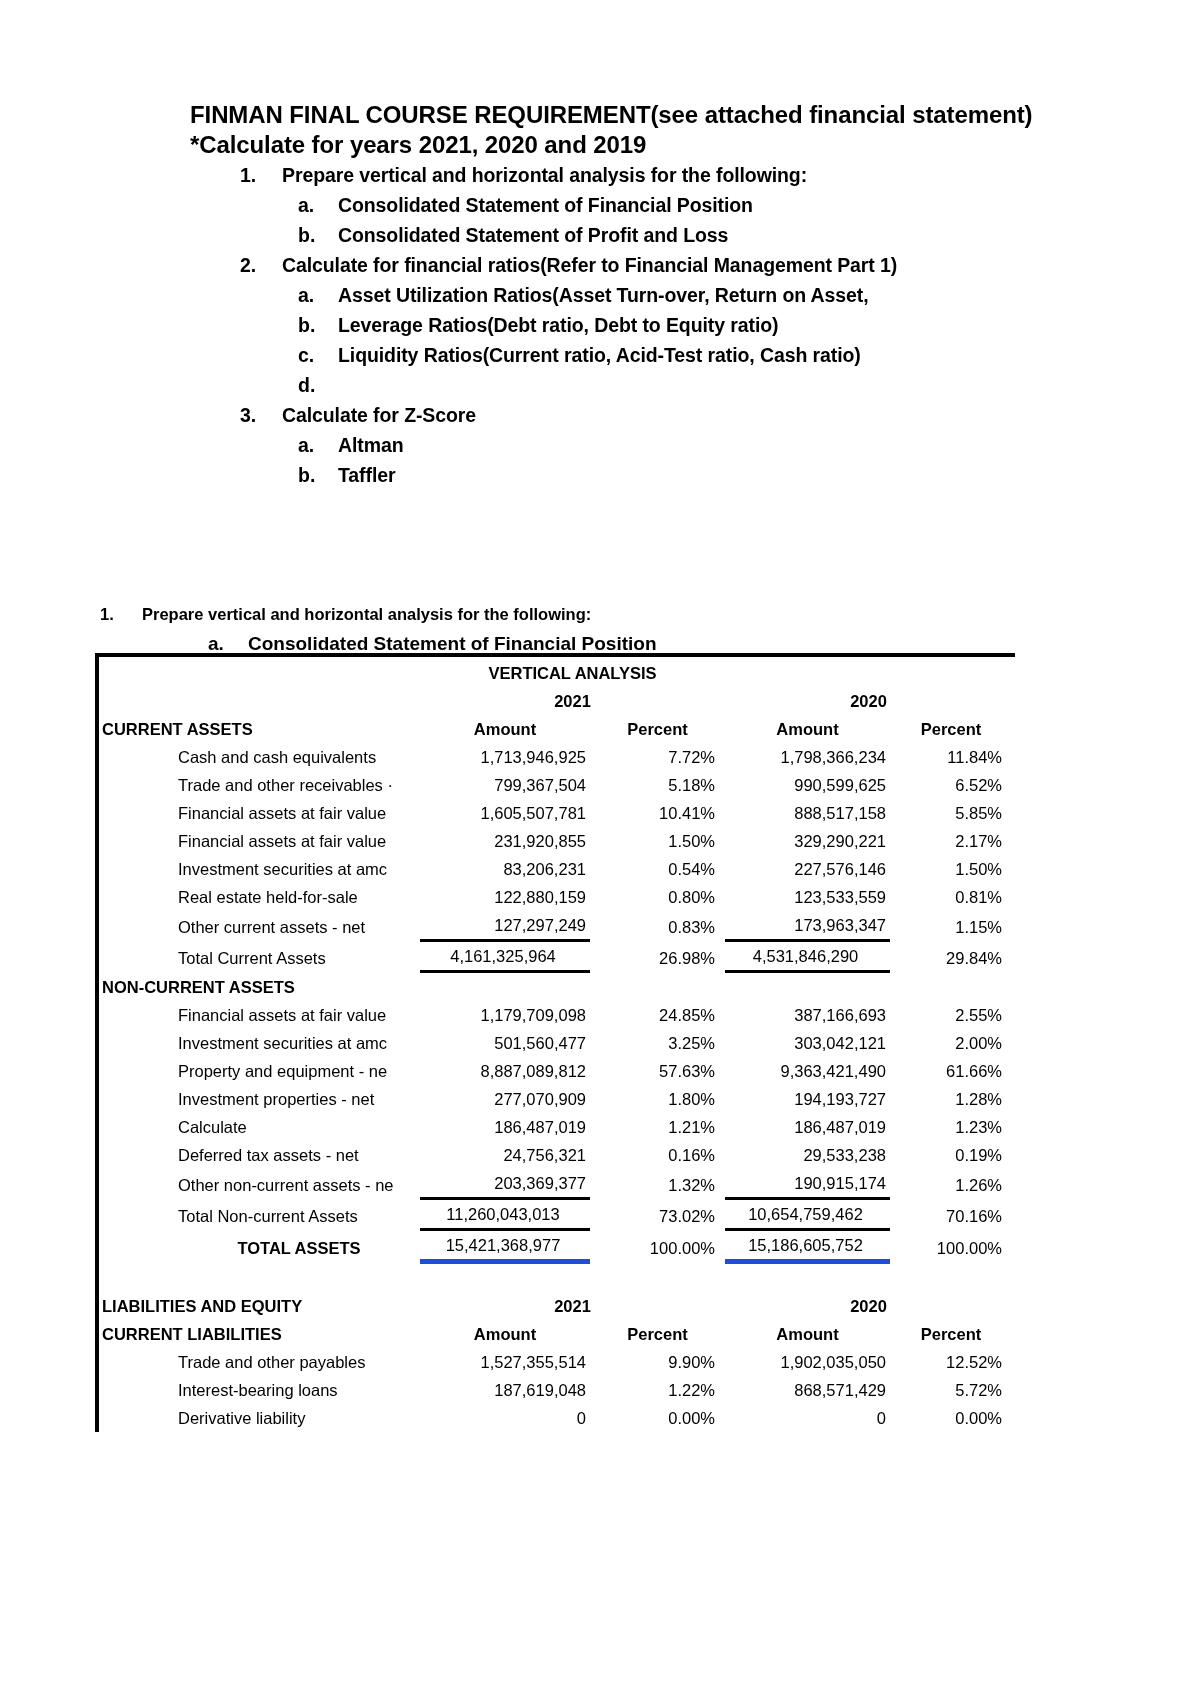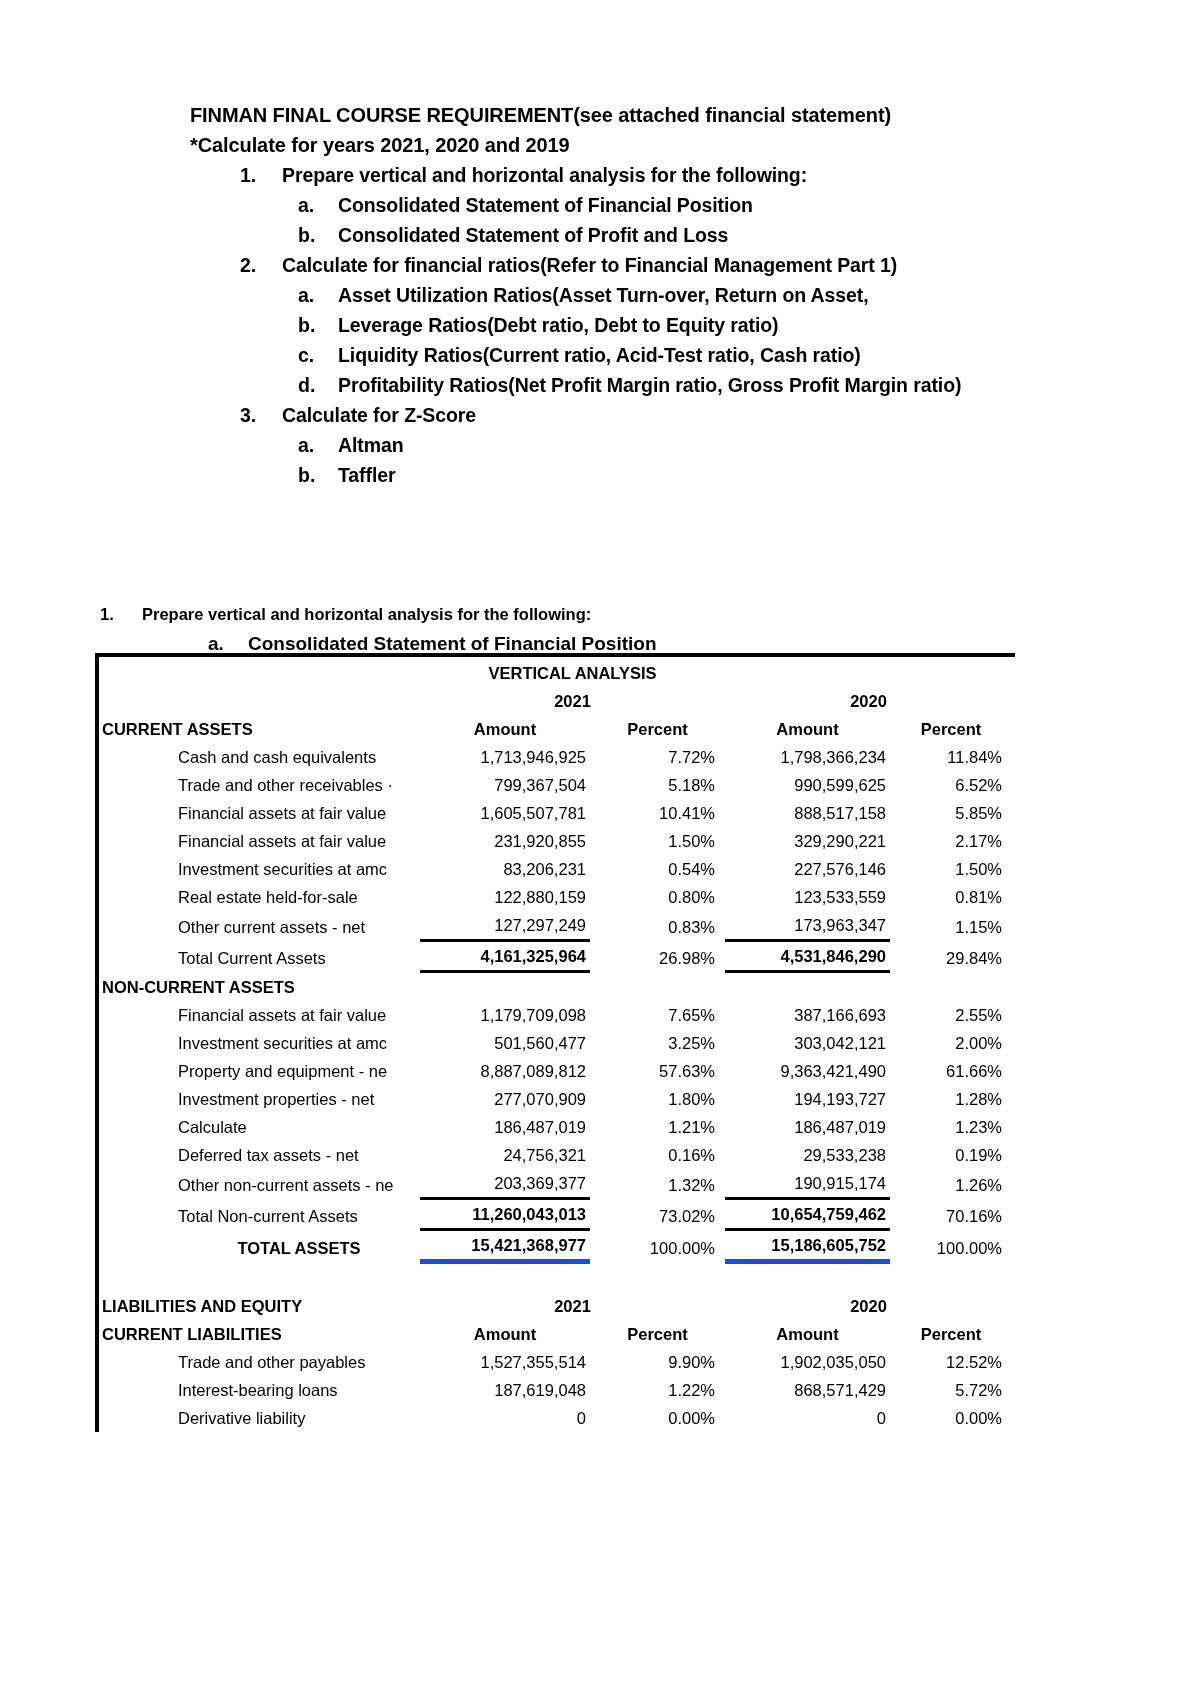--- a/index.html
+++ b/index.html
@@ -24,21 +24,21 @@
   }
 
   
   .req-block {
     position: absolute;
     left: 190px;
     top: 100px;
     width: 880px;
   }
   .req-line {
-    font-size: 20px;
+    font-size: 24px;
     font-weight: bold;
     line-height: 30px;
     white-space: nowrap;
     letter-spacing: -0.1px;
   }
   .lvl1 {
     display: flex;
     margin-left: 50px;
     line-height: 30px;
   }
@@ -172,24 +172,24 @@
     font-size: 16.5px;
     font-weight: bold;
     text-align: center;
   }
   .num {
     text-align: right;
     padding-right: 4px !important;
     font-size: 16px;
   }
   .num-b {
-    text-align: right;
+    text-align: center;
     padding-right: 4px !important;
     font-size: 16px;
-    font-weight: bold;
+    font-weight: normal;
   }
   .pct {
     text-align: right;
     padding-right: 10px !important;
     font-size: 16px;
   }
   .colhead {
     text-align: center;
     font-weight: bold;
     font-size: 16.5px;
@@ -251,21 +251,20 @@
     <div class="lvl2">
       <span class="mk">b.</span>
       <span class="tx">Leverage Ratios(Debt ratio, Debt to Equity ratio)</span>
     </div>
     <div class="lvl2">
       <span class="mk">c.</span>
       <span class="tx">Liquidity Ratios(Current ratio, Acid-Test ratio, Cash ratio)</span>
     </div>
     <div class="lvl2">
       <span class="mk">d.</span>
-      <span class="tx">Profitability Ratios(Net Profit Margin ratio, Gross Profit Margin ratio)</span>
     </div>
 
     <div class="lvl1">
       <span class="mk">3.</span>
       <span class="tx">Calculate for Z-Score</span>
     </div>
     <div class="lvl2">
       <span class="mk">a.</span>
       <span class="tx">Altman</span>
     </div>
@@ -382,21 +381,21 @@
             <td class="lbl-head">NON-CURRENT ASSETS</td>
             <td></td>
             <td></td>
             <td></td>
             <td></td>
           </tr>
 
           <tr>
             <td class="lbl-item">Financial assets at fair value</td>
             <td class="num">1,179,709,098</td>
-            <td class="pct">7.65%</td>
+            <td class="pct">24.85%</td>
             <td class="num">387,166,693</td>
             <td class="pct">2.55%</td>
           </tr>
           <tr>
             <td class="lbl-item">Investment securities at amc</td>
             <td class="num">501,560,477</td>
             <td class="pct">3.25%</td>
             <td class="num">303,042,121</td>
             <td class="pct">2.00%</td>
           </tr>

